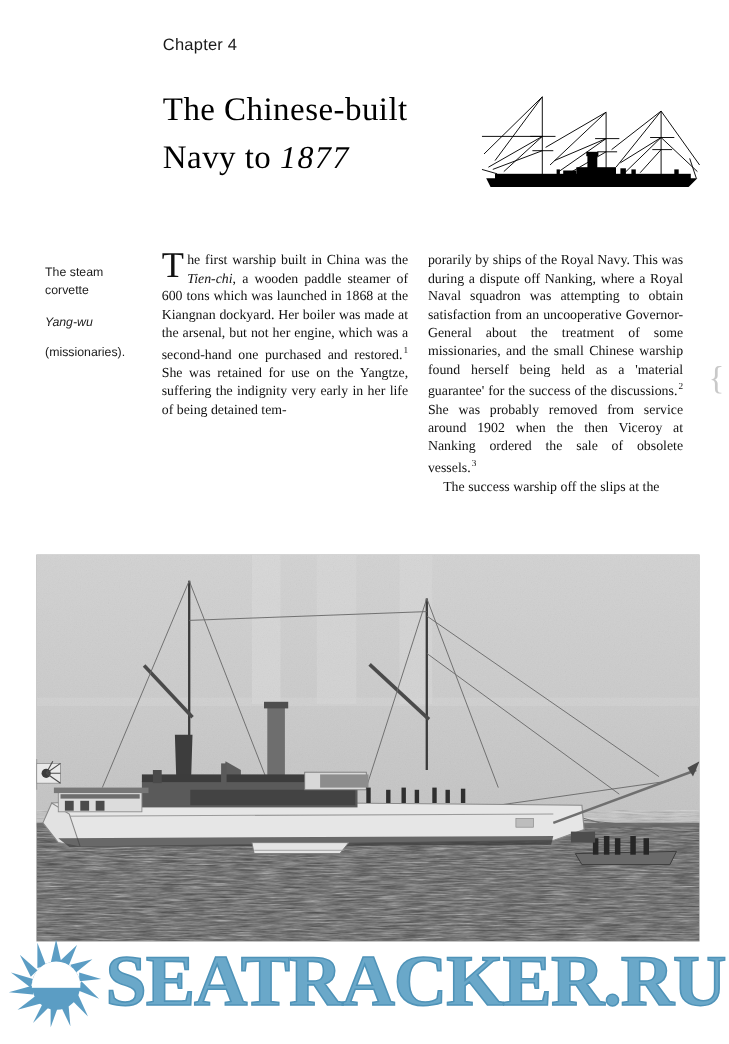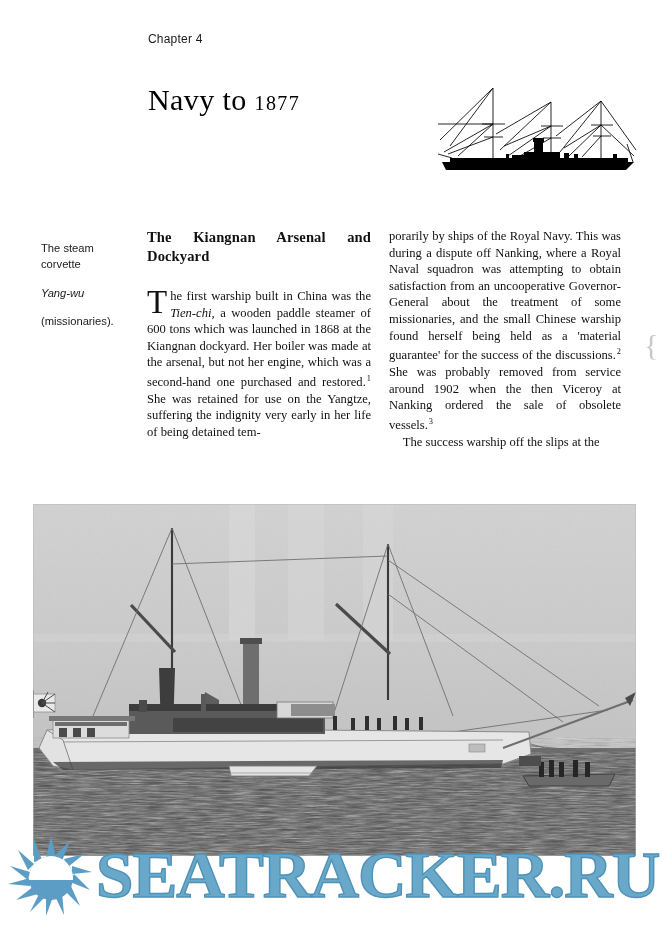--- a/index.html
+++ b/index.html
@@ -11,38 +11,38 @@
     position: relative;
     overflow: hidden;
     color: #111;
   }
 
   
   .chapter-label {
     position: absolute;
     left: 148px; top: 32px;
     font-family: "Liberation Sans", sans-serif;
-    font-size: 12px;
+    font-size: 15px;
     letter-spacing: .2px;
     color: #1a1a1a;
   }
 
   
   .chapter-title {
     position: absolute;
     left: 148px; top: 78px;
     width: 300px;
     font-family: "Liberation Serif", serif;
     font-size: 30px;
     line-height: 44px;
     color: #000;
     letter-spacing: .4px;
   }
   .chapter-title .tline { display:block; white-space:nowrap; }
-  .chapter-title .year { letter-spacing: 1.4px; font-size: 20px; }
+  .chapter-title .year { letter-spacing: 1.4px; font-size: 29px; font-style: italic; }
 
   
   .ship-illus {
     position: absolute;
     left: 438px; top: 84px;
     width: 204px; height: 100px;
   }
   .ship-illus svg { display:block; width:100%; height:100%; }
 
   
@@ -113,21 +113,21 @@
     left: 33px; top: 504px;
     width: 603px; height: 352px;
     overflow: hidden;
     background: #cfcfcf;
   }
   .photo svg { display:block; width:100%; height:100%; }
 
   
   .watermark {
     position: absolute;
-    left: 0px; top: 834px;
+    left: 0px; top: 852px;
     width: 643px; height: 83px;
   }
   .wm-logo { position:absolute; left: 8px; top: 2px; width: 86px; height: 80px; }
   .wm-logo svg { display:block; width:100%; height:100%; }
   .wm-text {
     position: absolute;
     left: 96px; top: 4px;
     font-family: "Liberation Serif", serif;
     font-weight: bold;
     font-size: 66px;
@@ -139,20 +139,21 @@
     transform: scaleX(1.02);
     transform-origin: left center;
   }
 </style>
 </head>
 <body>
 
 <div class="chapter-label">Chapter 4</div>
 
 <div class="chapter-title">
+  <span class="tline">The Chinese-built</span>
   <span class="tline"><span>Navy to </span><span class="year">1877</span></span>
 </div>
 
 <div class="ship-illus">
   <svg viewBox="0 0 204 100" xmlns="http://www.w3.org/2000/svg" aria-hidden="true">
     <g stroke="#000" stroke-width="0.85" fill="none">
 
       <line x1="55" y1="4" x2="55" y2="76"></line>
       <line x1="44" y1="40" x2="67" y2="40"></line>
       <line x1="46" y1="53" x2="65" y2="53"></line>
@@ -212,21 +213,20 @@
   <div class="margin-block">
     <p>The steam corvette</p>
     <p><em>Yang-wu</em></p>
     <p>(missionaries).</p>
   </div>
 
 
 </div>
 
 <div class="col col-left">
-  <h2 class="section-head">The Kiangnan Arsenal and Dockyard</h2>
   <p class="body-par"><span class="dropcap">T</span><span>he first warship built in China was the </span><em>Tien-chi</em><span>, a wooden paddle steamer of 600 tons which was launched in 1868 at the Kiangnan dockyard. Her boiler was made at the arsenal, but not her engine, which was a second-hand one purchased and restored.</span><sup>1</sup><span> She was retained for use on the Yangtze, suffering the indignity very early in her life of being detained tem-</span></p>
 </div>
 
 <div class="col col-right">
   <p class="body-par"><span>porarily by ships of the Royal Navy. This was during a dispute off Nanking, where a Royal Naval squadron was attempting to obtain satisfaction from an uncooperative Governor-General about the treatment of some missionaries, and the small Chinese warship found herself being held as a 'material guarantee' for the success of the discussions.</span><sup>2</sup><span> She was probably removed from service around 1902 when the then Viceroy at Nanking ordered the sale of obsolete vessels.</span><sup>3</sup></p>
   <p class="body-par">The success warship off the slips at the</p>
 </div>
 
 <div class="scan-mark">{</div>
 

